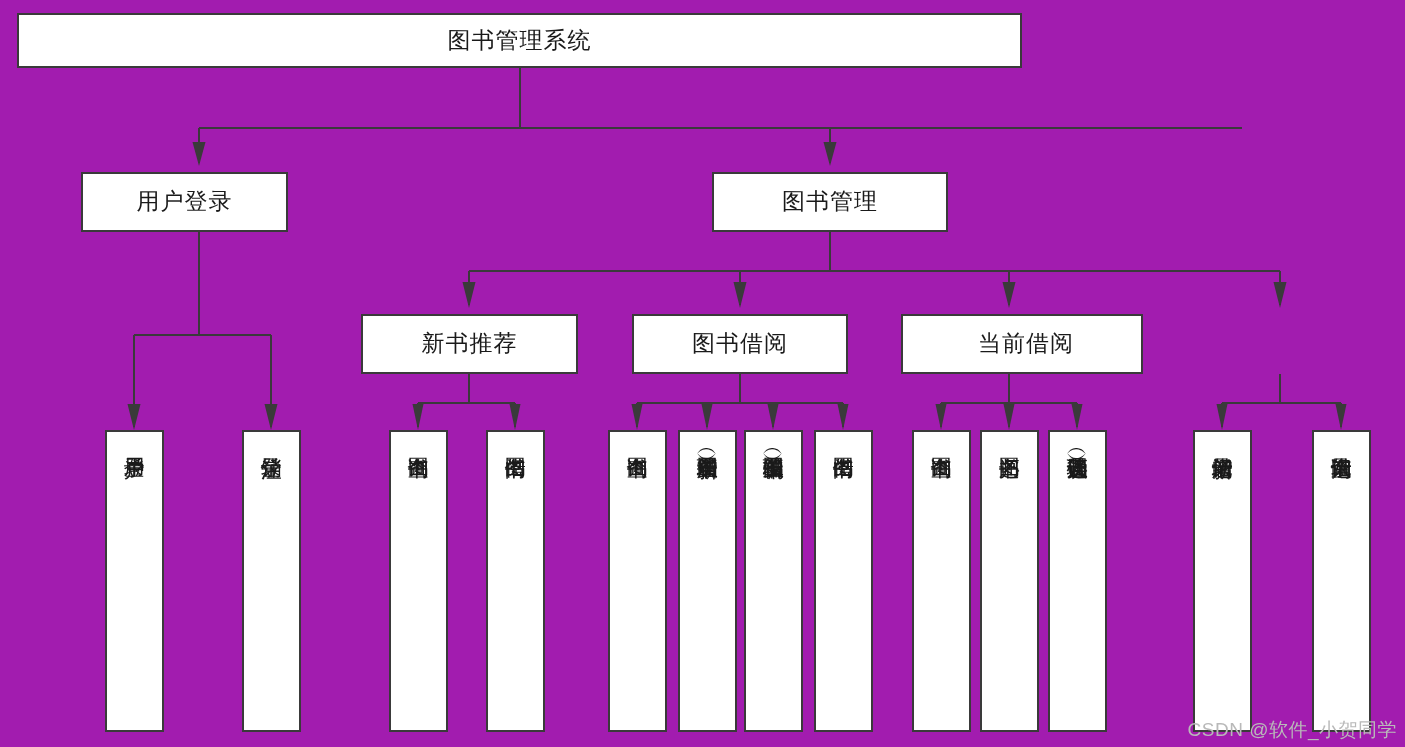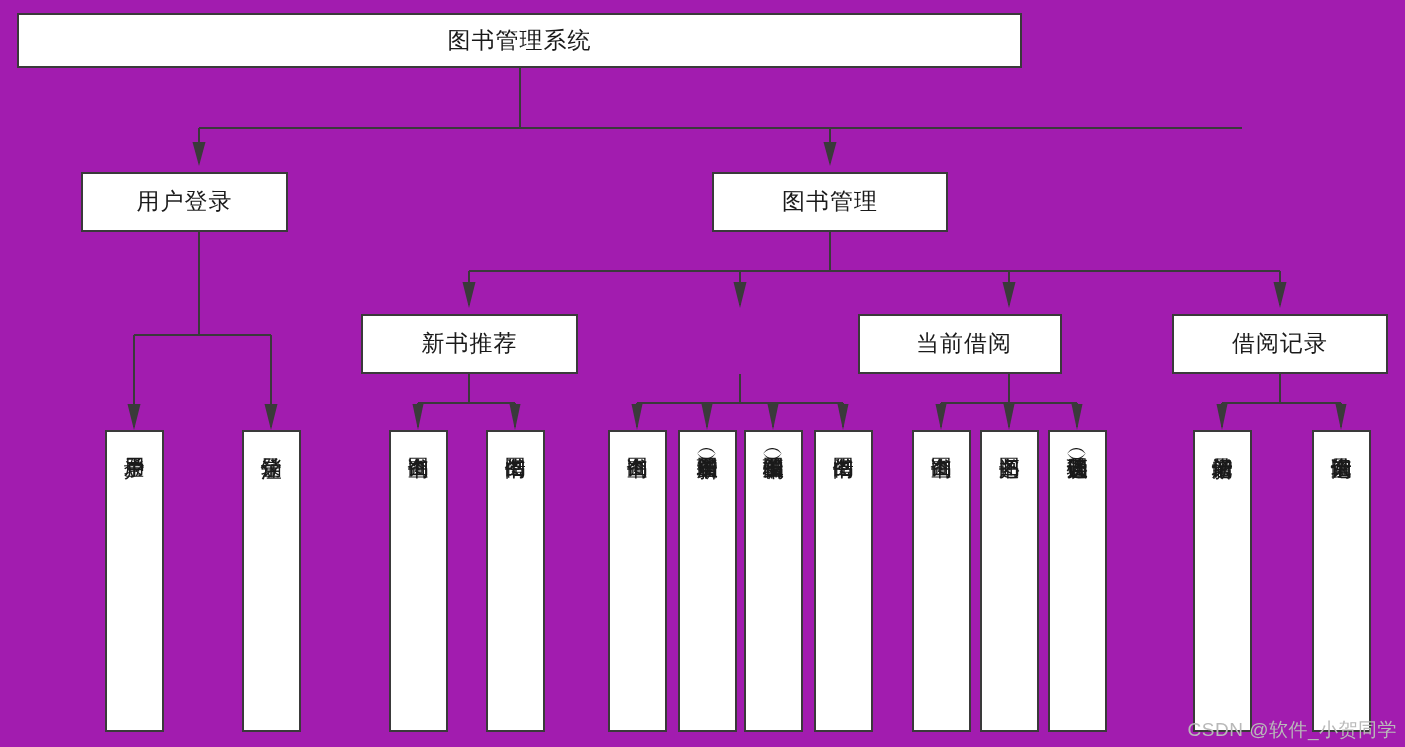--- a/index.html
+++ b/index.html
@@ -141,28 +141,28 @@
   </div>
 
   <div class="node h" style="left:712px;top:172px;width:236px;height:60px;">
     <span>图书管理</span>
   </div>
 
   <div class="node h" style="left:361px;top:314px;width:217px;height:60px;">
     <span>新书推荐</span>
   </div>
 
-
-  <div class="node h" style="left:858px;top:314px;width:204px;height:60px;padding-left:8px;">
+  <div class="node h" style="left:632px;top:314px;width:216px;height:60px;">
+    <span>图书借阅</span>
+  </div>
+
+  <div class="node h" style="left:901px;top:314px;width:242px;height:60px;padding-left:8px;">
     <span>当前借阅</span>
   </div>
 
-  <div class="node h" style="left:1172px;top:314px;width:216px;height:60px;">
-    <span>借阅记录</span>
-  </div>
 
   <div class="node v" style="left:105px;top:430px;width:59px;height:302px;">
     <span class="vtext">用户登录</span>
   </div>
 
   <div class="node v" style="left:242px;top:430px;width:59px;height:302px;">
     <span class="vtext">注销登录</span>
   </div>
 
   <div class="node v" style="left:389px;top:430px;width:59px;height:302px;">

